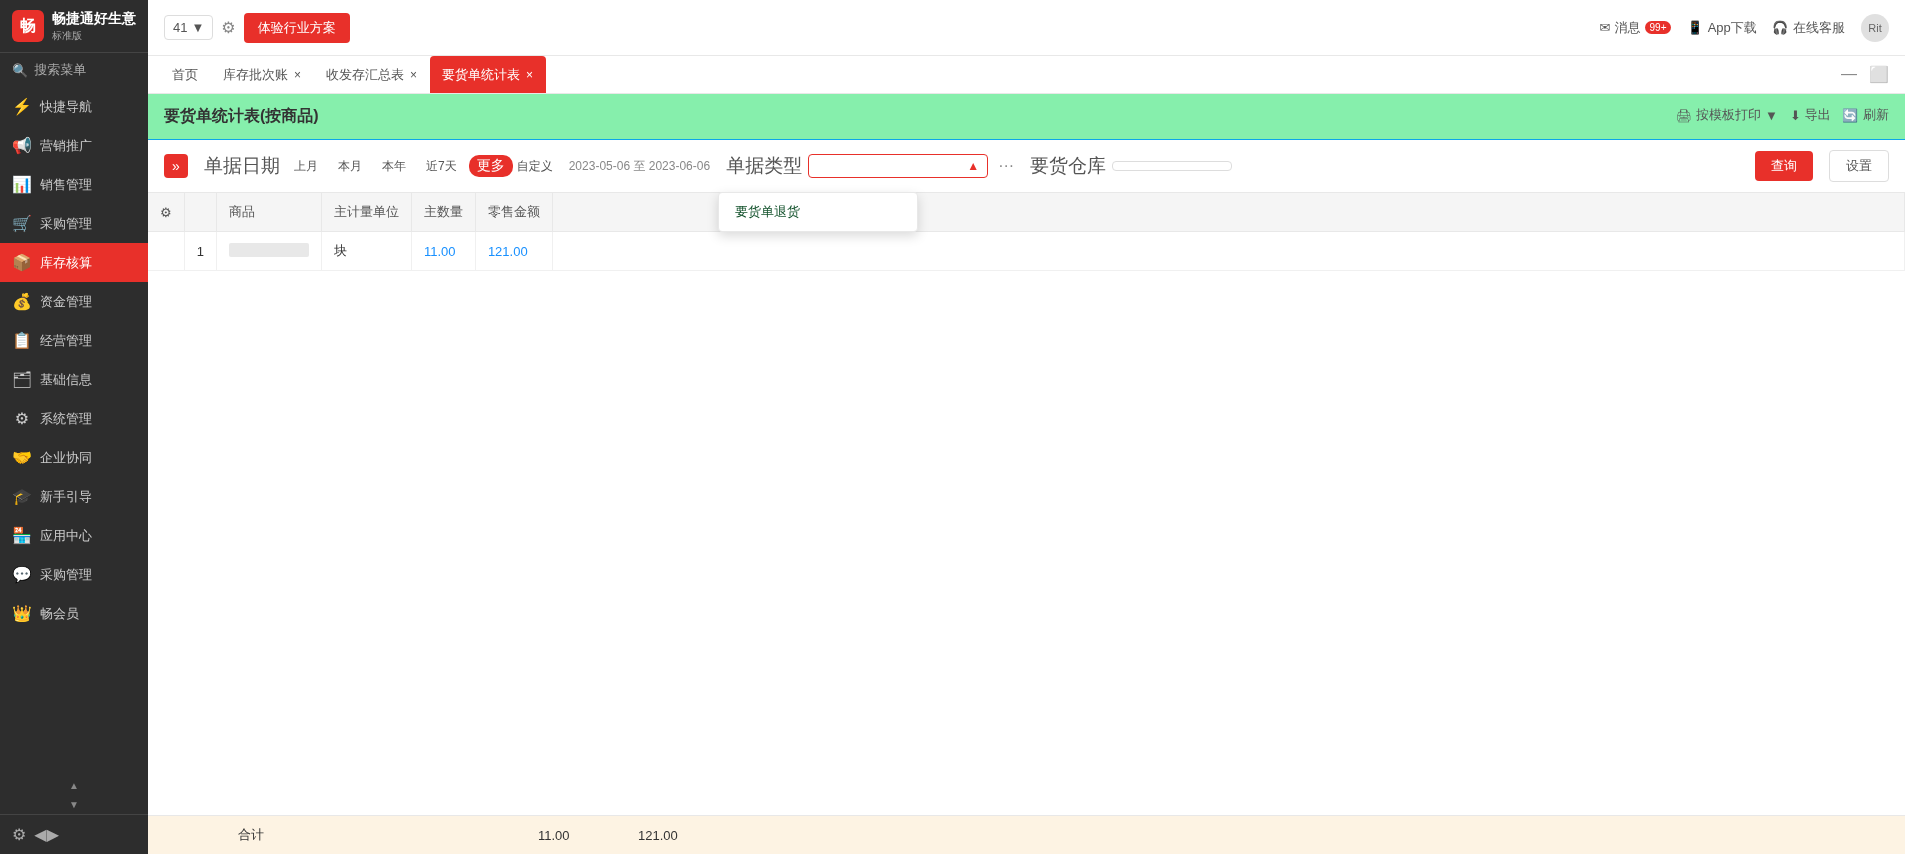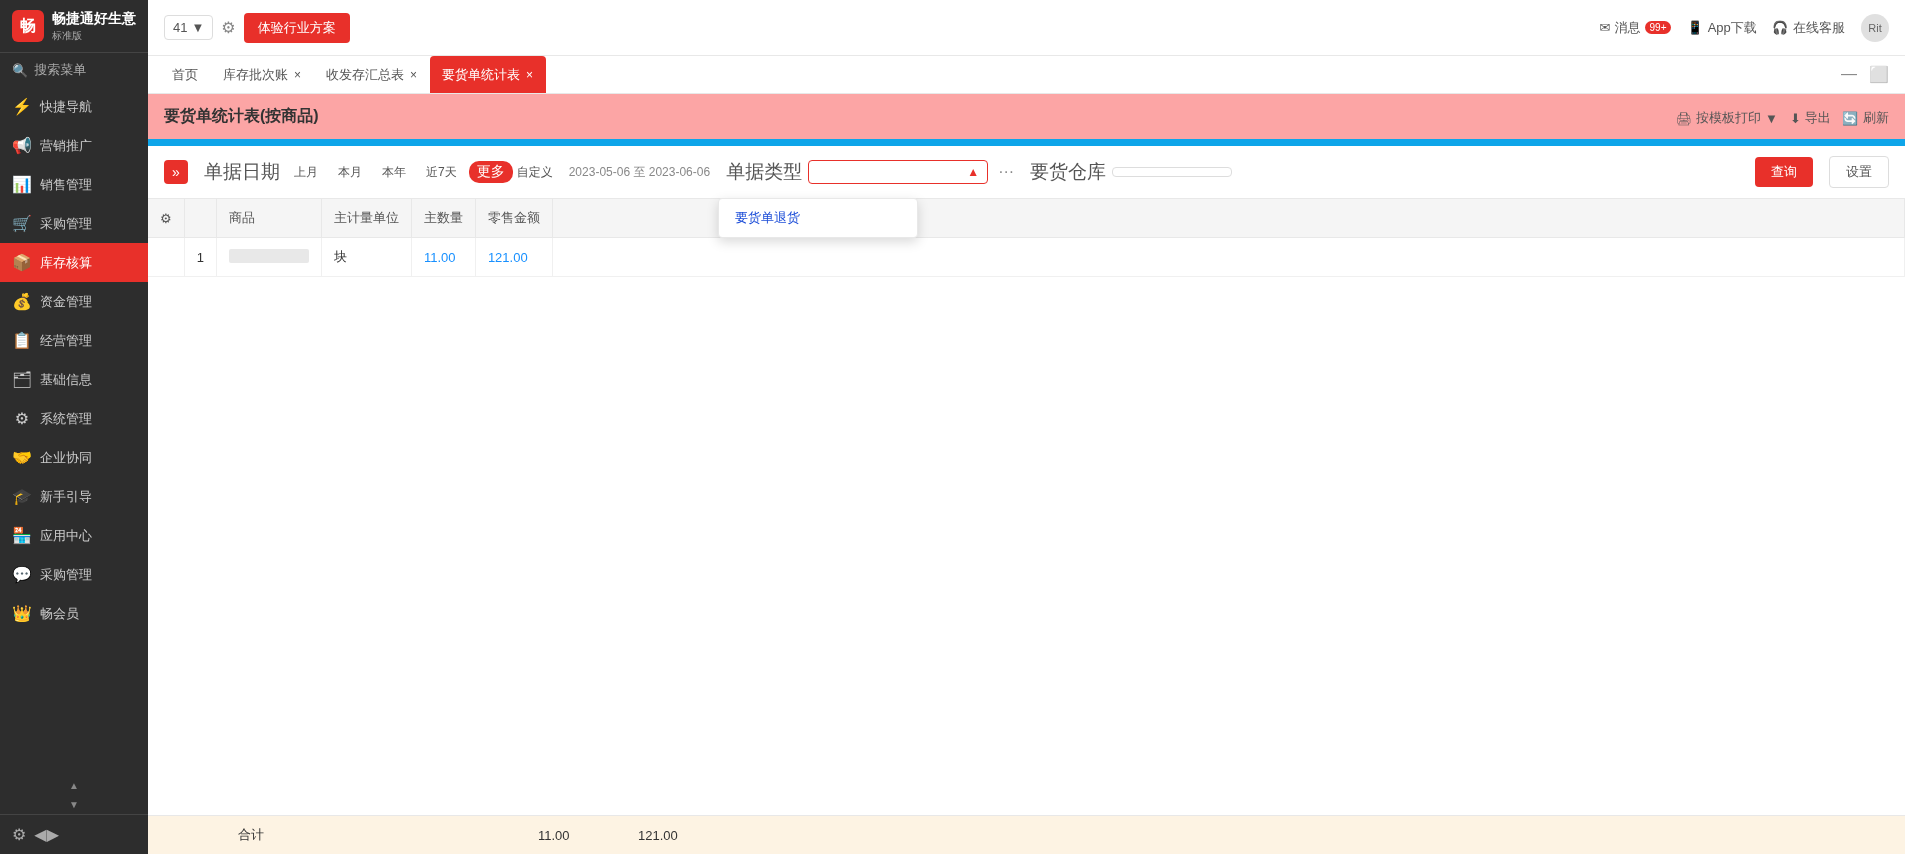--- a/index.html
+++ b/index.html
@@ -178,26 +178,26 @@
     .page-content {
       flex: 1;
       overflow: hidden;
       display: flex;
       flex-direction: column;
       background: #f5f5f5;
     }
 
     
     .page-header {
-      background: #fca5a5;
+      background: #86efac;
       padding: 12px 16px;
       display: flex;
-      align-items: flex-end;
+      align-items: flex-start;
       justify-content: space-between;
-      border-bottom: 7px solid #0ea5e9;
+      border-bottom: 1px solid #0ea5e9;
       flex-shrink: 0;
     }
     .page-title { font-size: 16px; font-weight: bold; color: #333; }
     .page-header-actions { display: flex; align-items: center; gap: 12px; }
     .header-action-btn {
       display: flex;
       align-items: center;
       gap: 4px;
       color: #555;
       font-size: 13px;
@@ -300,21 +300,21 @@
       border: 1px solid #e8e8e8;
       border-radius: 4px;
       box-shadow: 0 4px 12px rgba(0,0,0,0.15);
       width: 200px;
       overflow: hidden;
     }
     .dropdown-item {
       padding: 10px 16px;
       font-size: 13px;
       cursor: pointer;
-      color: #1d4ed8;
+      color: #14532d;
     }
     .dropdown-item.selected { background: #fff0f0; color: #e8302a; }
 
     
     .table-container {
       flex: 1;
       overflow: auto;
       background: #fff;
       margin: 0;
     }

